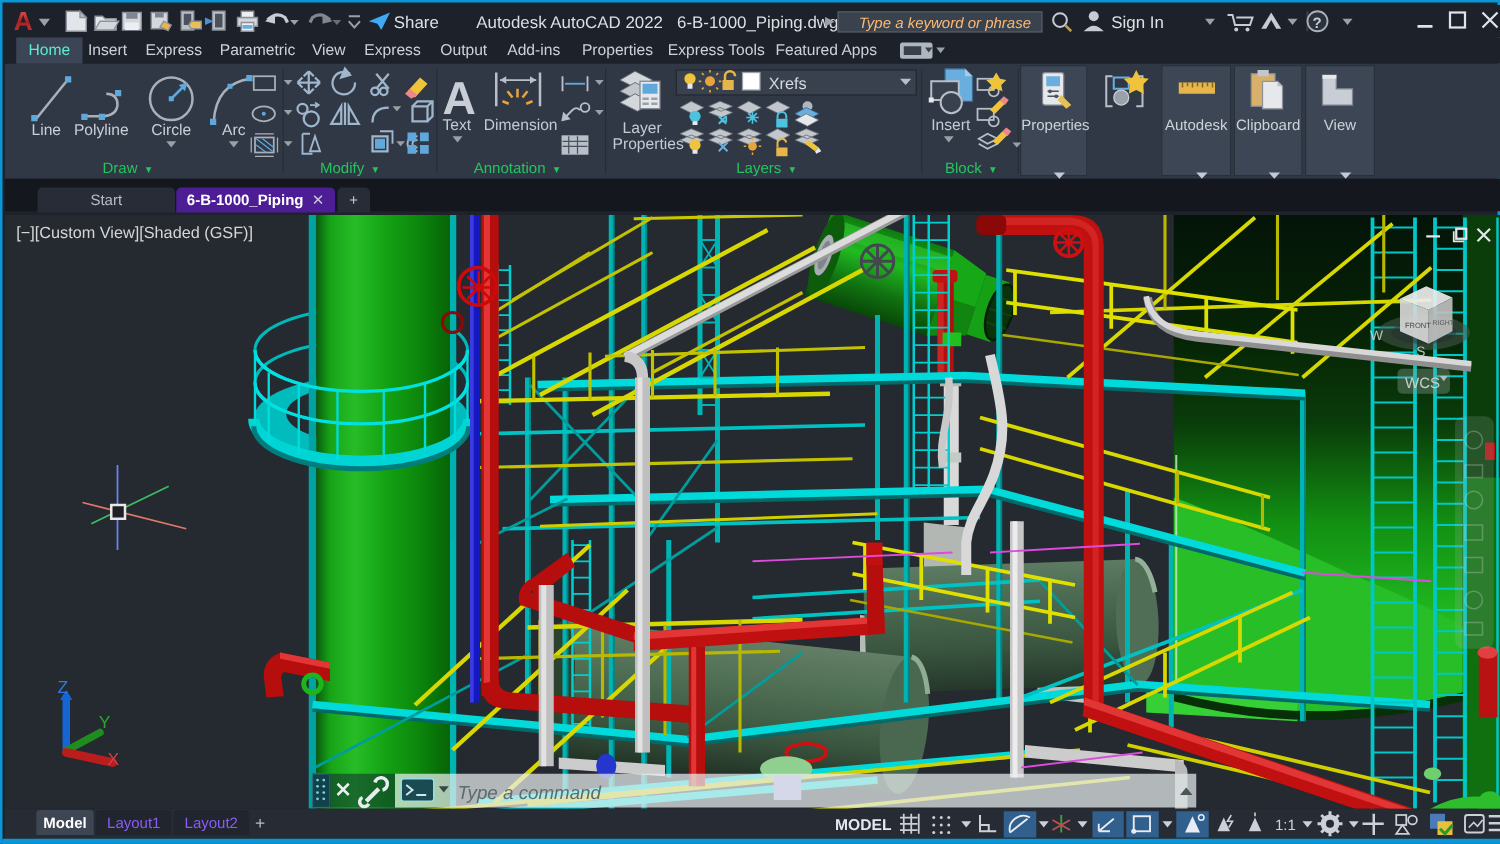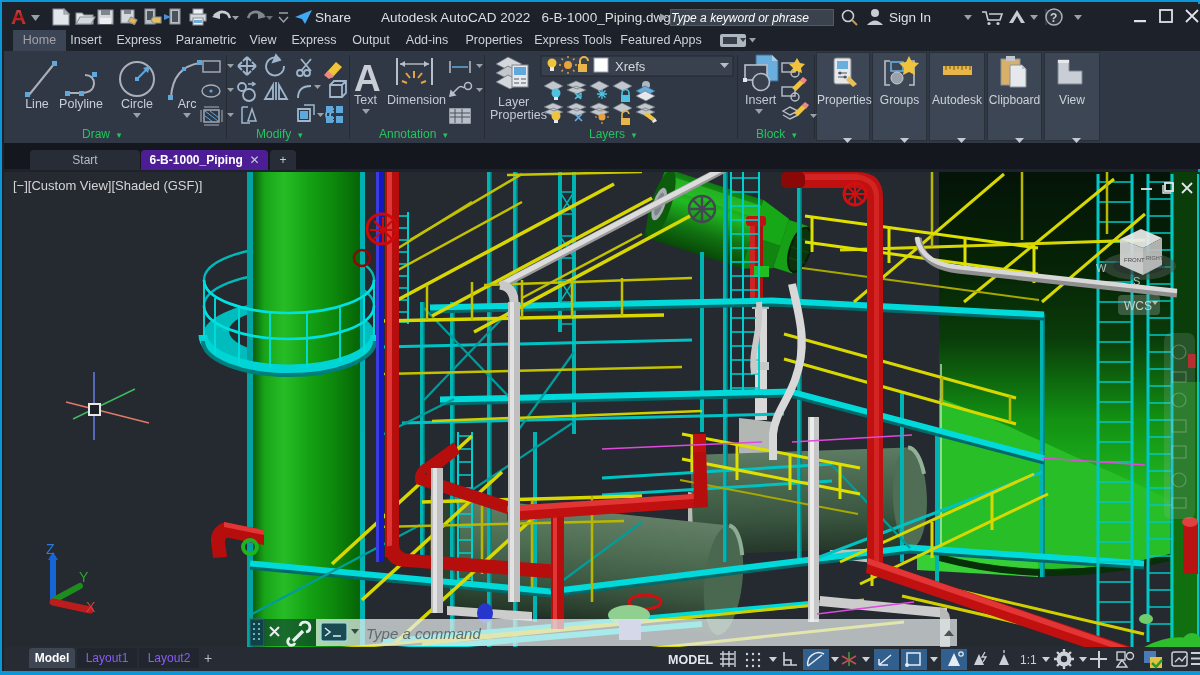--- a/index.html
+++ b/index.html
@@ -7,21 +7,21 @@
 #title{position:absolute;left:2px;top:2px;width:1196px;height:26px;background:#1d212a}
 #tabrow{position:absolute;left:2px;top:28px;width:1196px;height:21px;background:#1d212a}
 #ribbon{position:absolute;left:2px;top:49px;width:1196px;height:92px;background:#313845}
 #ribbon>svg{z-index:3}
 #filebar{position:absolute;left:2px;top:141px;width:1196px;height:26px;background:#14171e}
 #vp{position:absolute;left:2px;top:170px;width:1196px;height:475px;background:#252930;overflow:hidden}
 #status{position:absolute;left:2px;top:645px;width:1196px;height:25px;background:#262b34}
 #botline{position:absolute;left:0px;top:669px;width:1200px;height:4px;background:#0a96d7}
 .t{position:absolute;white-space:nowrap}
 .rtab{position:absolute;top:0;height:21px;line-height:21px;font-size:12.5px;color:#ccd2da;text-align:center}
-.rtab.act{background:#3c4555;color:#a3a3a3}
+.rtab.act{background:#3c4555;color:#5eead4}
 .plabel{position:absolute;top:76px;height:14px;font-size:12px;color:#22c55e;white-space:nowrap}
 .pdiv{position:absolute;top:4px;height:84px;width:1px;background:#3e4654;border-left:1px solid #252a33}
 .bigpanel{position:absolute;top:1px;height:89px;background:#3d4654;border:1px solid #2a303a;z-index:1}
 .bigpanel .lb{position:absolute;top:40px;left:0;width:100%;text-align:center;font-size:12px;color:#ccd2da}
 .bigpanel .cr{position:absolute;bottom:2px;left:0;width:100%;text-align:center}
 .ftab{position:absolute;top:7px;height:20px;line-height:20px;font-size:12px;color:#b6bdc6;background:#272c37;border-radius:4px 4px 0 0;text-align:center}
 .mtab{position:absolute;top:1px;height:20px;line-height:20px;font-size:12px;color:#8b5cf6;background:#20252e;text-align:center;border-radius:3px 3px 0 0}
 svg{position:absolute;overflow:visible}
 svg text{font-family:"Liberation Sans",sans-serif}
 </style></head>
@@ -65,21 +65,21 @@
     <path d="M228 12 l7 0 l-3.5 4 z" fill="#98a0a8"></path>
     <path d="M260 12 q-7 -7 -14 -2 l-2 4" stroke="#80878f" stroke-width="2.6" fill="none"></path>
         <path d="M262 13 l-8 -6 l0 8 z" fill="#80878f"></path>
     <path d="M262 12 l7 0 l-3.5 4 z" fill="#686f78"></path>
     <path d="M275 9 h9 M275 13 l4.5 5 l4.5 -5" stroke="#98a0a8" stroke-width="1.5" fill="none"></path>
     <path d="M291 13 l17 -7 l-7 14 l-3 -5 z" fill="#3fa9f5"></path>
     <text x="311" y="18" font-size="13.5" fill="#dde1e6">Share</text>
   </svg>
   <div class="t" style="left:377px;top:6px;font-size:13.5px;color:#dcdfe3">Autodesk AutoCAD 2022&nbsp;&nbsp;&nbsp;6-B-1000_Piping.dwg</div>
   <div class="t" style="left:656px;top:7px;font-size:10px;color:#9aa1aa">▶</div>
-  <div class="t" style="left:666px;top:5px;width:164px;height:17px;background:#3a424e;border:1px solid #525a66;font-size:12px;color:#ffffff;font-style:italic;padding:1px 0">Type a keyword or phrase</div>
+  <div class="t" style="left:666px;top:5px;width:164px;height:17px;background:#3a424e;border:1px solid #525a66;font-size:12px;color:#fdba74;font-style:italic;padding:1px 16px">Type a keyword or phrase</div>
   <svg width="370" height="26" style="left:830px;top:0">
     <circle cx="14" cy="12" r="5.5" fill="none" stroke="#c7ccd2" stroke-width="1.6"></circle>
         <line x1="18" y1="16" x2="23" y2="21" stroke="#c09b4a" stroke-width="2"></line>
     <circle cx="41" cy="9" r="4" fill="#c7ccd2"></circle>
         <path d="M33 21 q8 -9 16 0 z" fill="#c7ccd2"></path>
     <text x="55" y="18" font-size="13.5" fill="#dde1e6">Sign In</text>
     <path d="M130 11 l8 0 l-4 5 z" fill="#98a0a8"></path>
     <path d="M148 8 h4 l2 8 h12 l2 -6 h-13" fill="none" stroke="#c7ccd2" stroke-width="1.6"></path>
         <circle cx="155" cy="19.5" r="1.6" fill="#c7ccd2"></circle>
         <circle cx="164" cy="19.5" r="1.6" fill="#c7ccd2"></circle>
@@ -350,28 +350,20 @@
   <div class="plabel" style="left:375px">Annotation&nbsp; <span style="font-size:9px">▾</span></div>
   <div class="plabel" style="left:585px">Layers&nbsp; <span style="font-size:9px">▾</span></div>
   <div class="plabel" style="left:752px">Block&nbsp; <span style="font-size:9px">▾</span></div>
   <div class="pdiv" style="left:222px"></div>
   <div class="pdiv" style="left:345px"></div>
   <div class="pdiv" style="left:480px"></div>
   <div class="pdiv" style="left:733px"></div>
   <div class="pdiv" style="left:810px"></div>
   <div class="bigpanel" style="left:812px;width:54px">
         <div class="lb">Properties</div>
-        <div class="cr">
-          <svg width="10" height="6">
-            <path d="M0 0 h9 l-4.5 5 z" fill="#c3cad4"></path>
-          </svg>
-        </div>
-      </div>
-  <div class="bigpanel" style="left:868px;width:55px">
-        <div class="lb">Groups</div>
         <div class="cr">
           <svg width="10" height="6">
             <path d="M0 0 h9 l-4.5 5 z" fill="#c3cad4"></path>
           </svg>
         </div>
       </div>
   <div class="bigpanel" style="left:925px;width:56px">
         <div class="lb">Autodesk</div>
         <div class="cr">
           <svg width="10" height="6">

